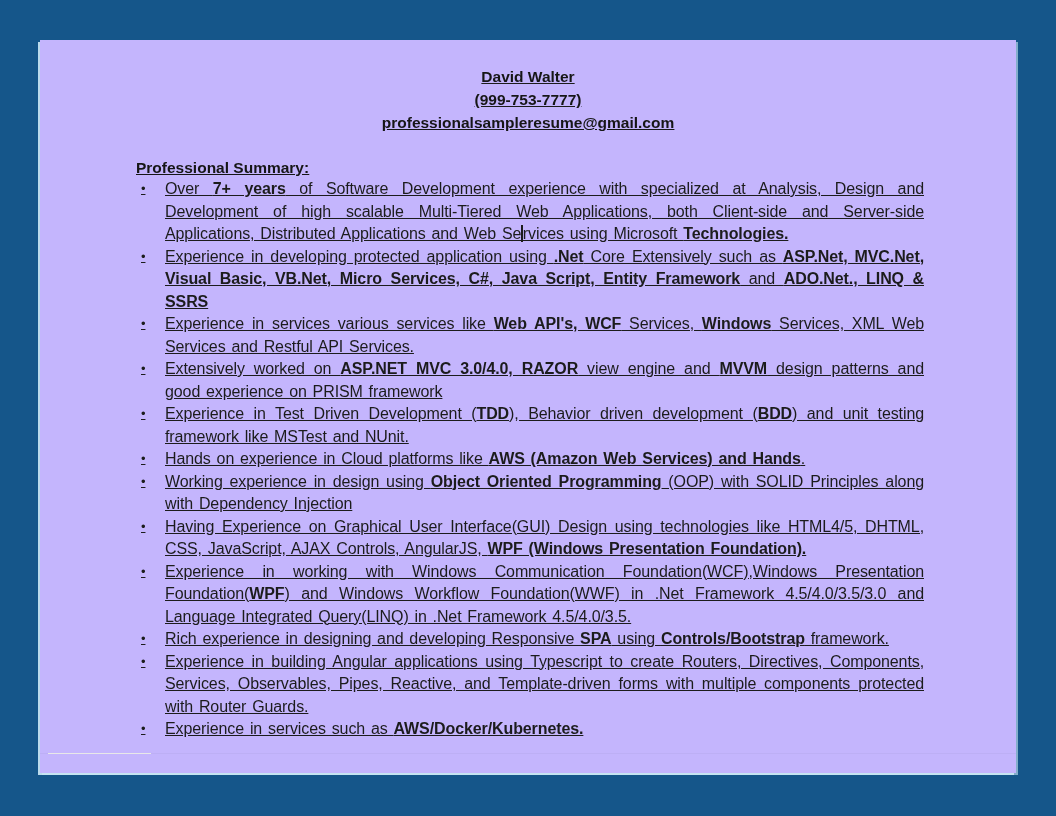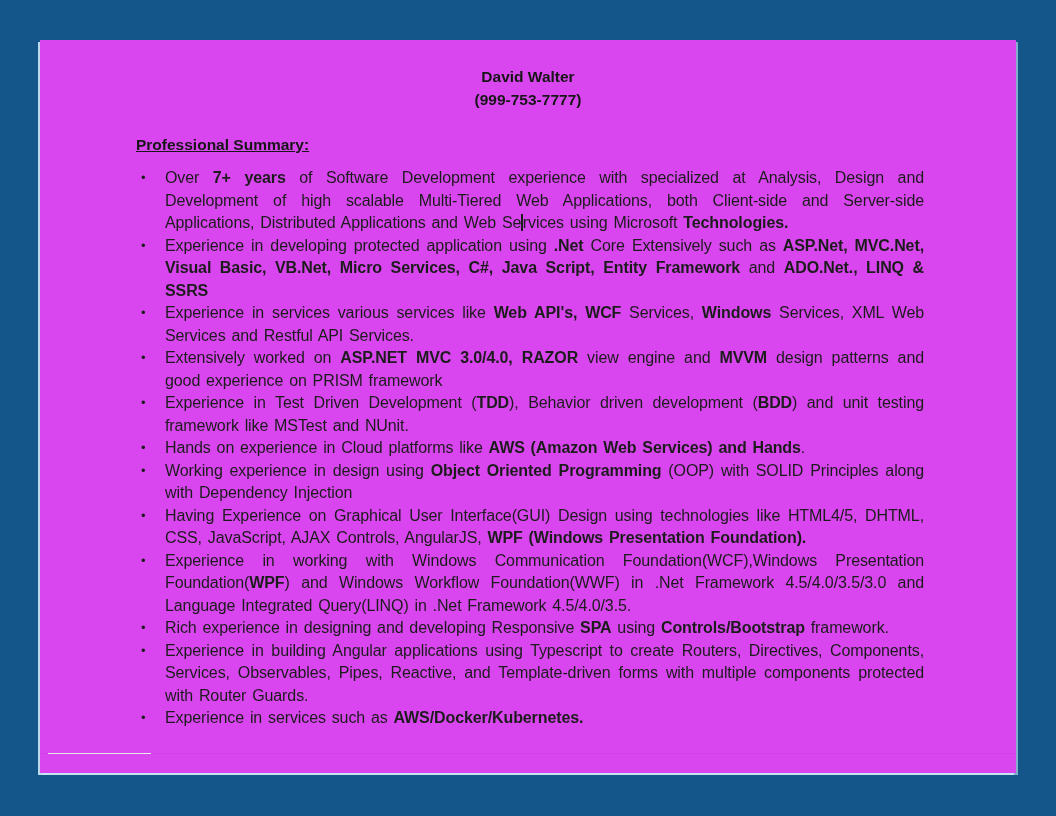--- a/index.html
+++ b/index.html
@@ -8,43 +8,44 @@
     width: 1056px; height: 816px;
     background: #15568A;
     font-family: "Liberation Sans", "DejaVu Sans", sans-serif;
     position: relative;
     overflow: hidden;
   }
   .page {
     position: absolute;
     left: 40px; top: 40px;
     width: 976px; height: 733px;
-    background: #d946ef;
+    background: #c4b5fd;
     box-shadow: -2px 2px 0 rgba(205, 234, 246, 0.9), 2px 2px 0 rgba(205, 234, 246, 0.6);
     overflow: hidden;
     color: #1c1c1c;
+    text-decoration: underline;
   }
   .doc-header {
     padding-top: 25px;
     text-align: center;
     font-weight: bold;
     font-size: 15.5px;
     line-height: 23px;
     color: #161616;
   }
   .doc-header .email {
     text-decoration: underline;
     cursor: pointer;
   }
   .content {
     margin: 0 92px 0 96px;
   }
   .section-title {
     margin-top: 25px;
-    margin-bottom: 13px;
+    margin-bottom: 1px;
     font-size: 15.5px;
     font-weight: bold;
     text-decoration: underline;
     color: #161616;
   }
   .bullet-row {
     display: flex;
     font-size: 16px;
     line-height: 22.5px;
     letter-spacing: -0.1px;
@@ -81,20 +82,21 @@
   }
 </style>
 </head>
 <body>
 
 <div class="page">
 
   <div class="doc-header">
     <div>David Walter</div>
     <div>(999-753-7777)</div>
+    <div class="email">professionalsampleresume@gmail.com</div>
   </div>
 
   <div class="content">
     <div class="section-title">Professional Summary:</div>
     <div>
         <div class="bullet-row">
           <span class="dot">•</span>
           <div class="bullet-text"><span>Over </span><span class="b">7+ years</span><span> of Software Development experience with specialized at Analysis, Design and Development of high scalable Multi-Tiered Web Applications, both Client-side and Server-side Applications, Distributed Applications and Web Se</span><span class="caret"></span><span>rvices using Microsoft </span><span class="b">Technologies.</span></div>
         </div>
         <div class="bullet-row">

